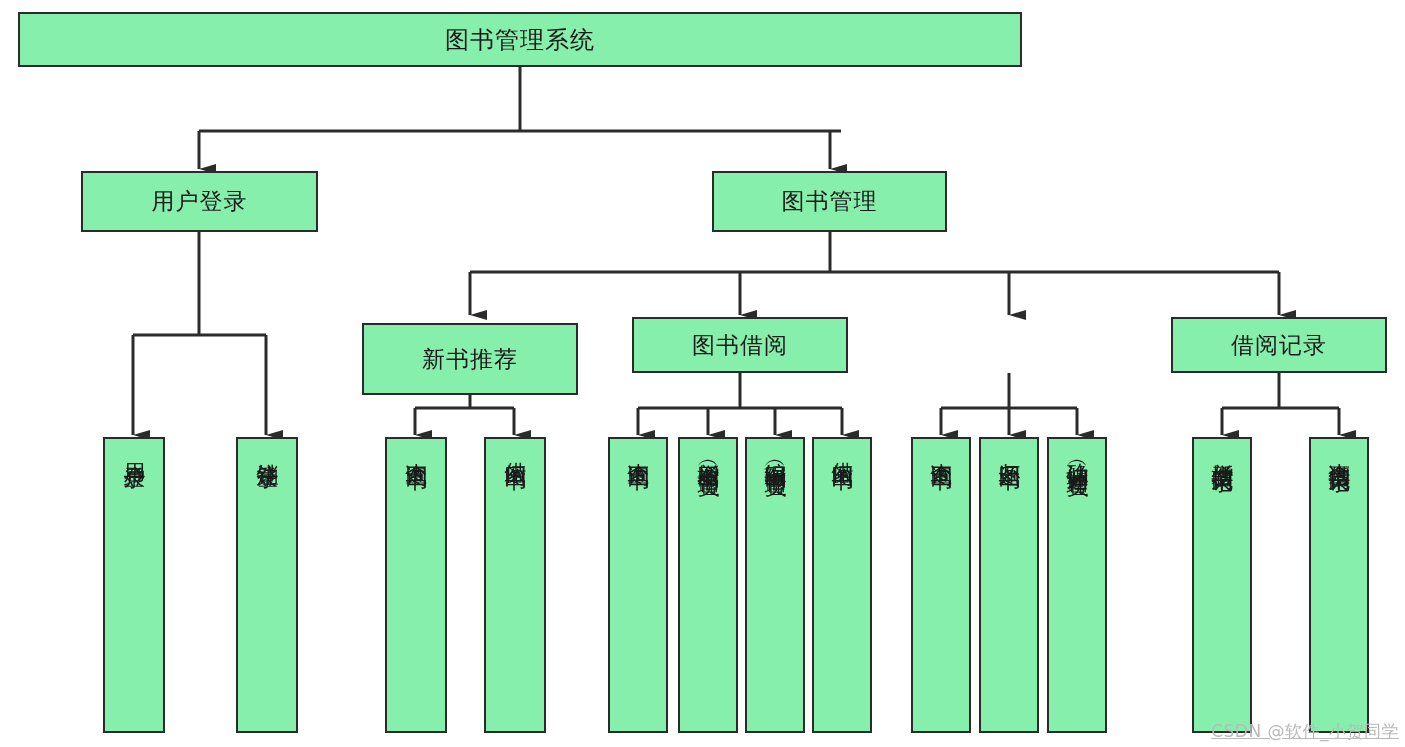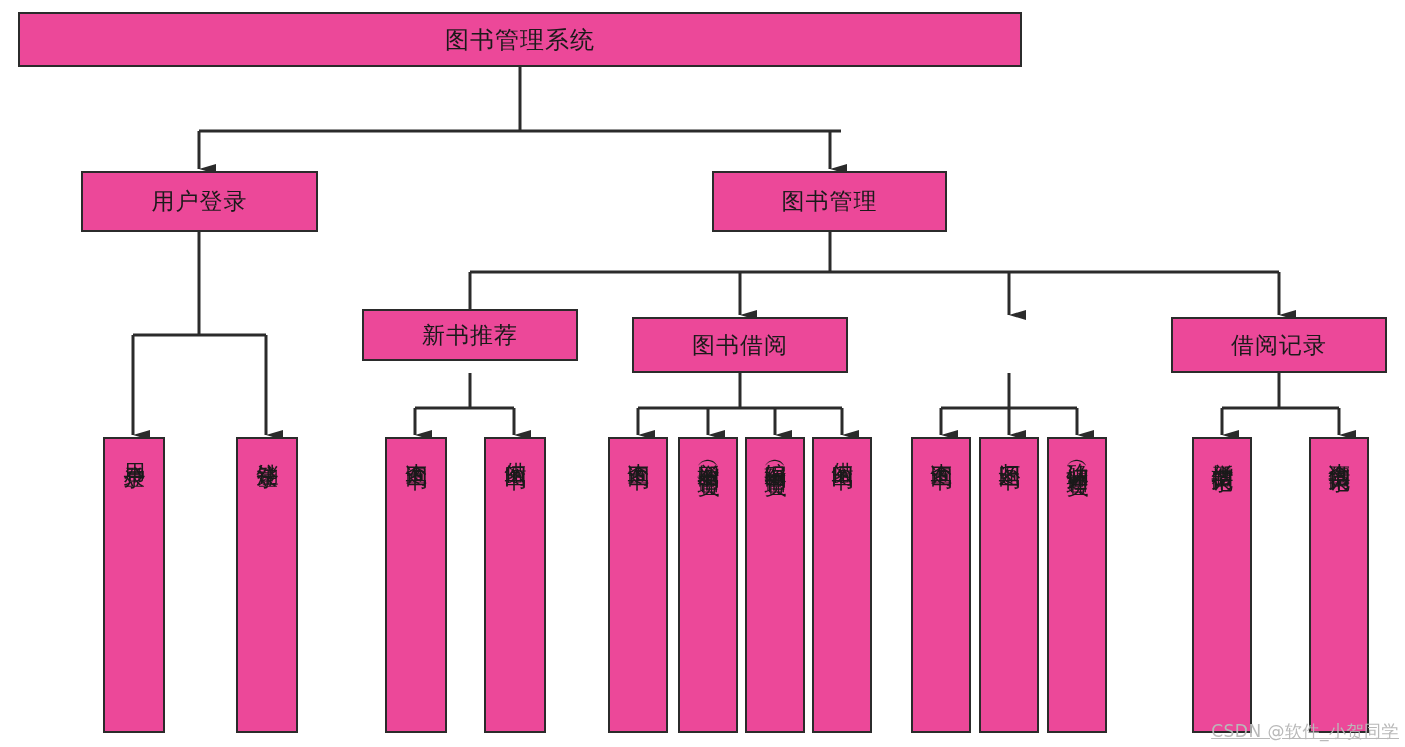--- a/index.html
+++ b/index.html
@@ -21,21 +21,21 @@
   #diagram-svg {
     position: absolute;
     left: 0;
     top: 0;
     width: 1405px;
     height: 747px;
   }
   .node {
     position: absolute;
     box-sizing: border-box;
-    background: #ec4899;
+    background: #86efac;
     border: 2.5px solid #2b2b2b;
     display: flex;
     align-items: center;
     justify-content: center;
     color: #1a1a1a;
   }
   .node.horiz {
     font-size: 23px;
     letter-spacing: 1px;
   }
@@ -128,21 +128,21 @@
     <span>图书管理系统</span>
   </div>
 
   <div class="node horiz" style="left:81px; top:171px; width:237px; height:61px;">
     <span>用户登录</span>
   </div>
   <div class="node horiz" style="left:712px; top:171px; width:235px; height:61px;">
     <span>图书管理</span>
   </div>
 
-  <div class="node horiz" style="left:362px; top:309px; width:216px; height:52px;">
+  <div class="node horiz" style="left:362px; top:323px; width:216px; height:72px;">
     <span>新书推荐</span>
   </div>
   <div class="node horiz" style="left:632px; top:317px; width:216px; height:56px;text-align:center;">
     <span>图书借阅</span>
   </div>
   <div class="node horiz" style="left:1171px; top:317px; width:216px; height:56px;text-align:right;">
     <span>借阅记录</span>
   </div>
 
   <div class="node vert" style="left:103px; top:437px; width:62px; height:296px;">

